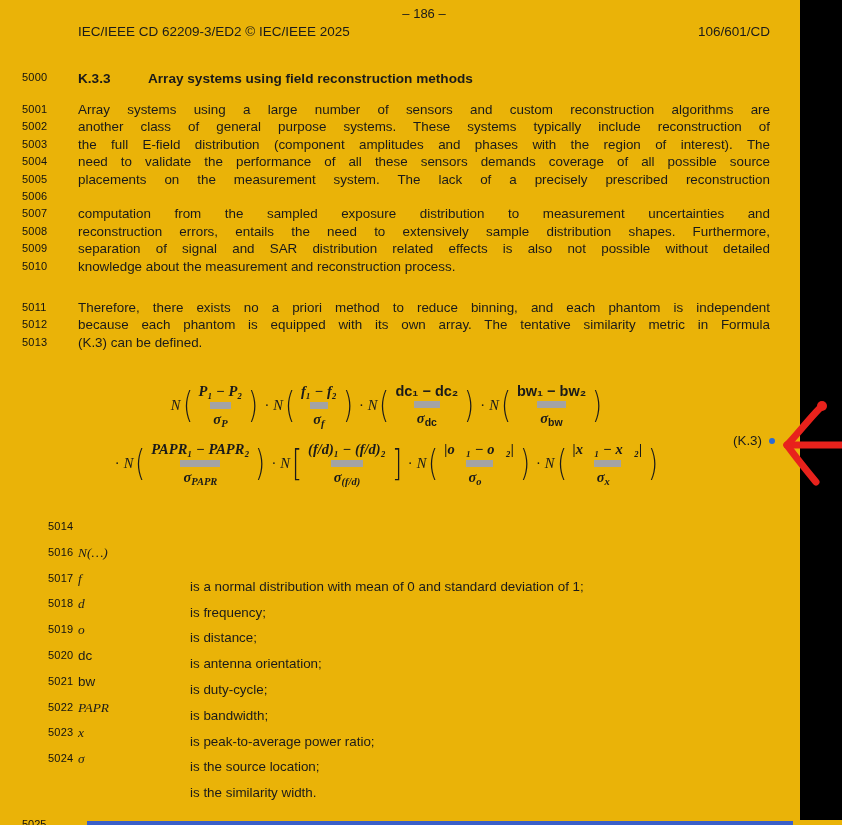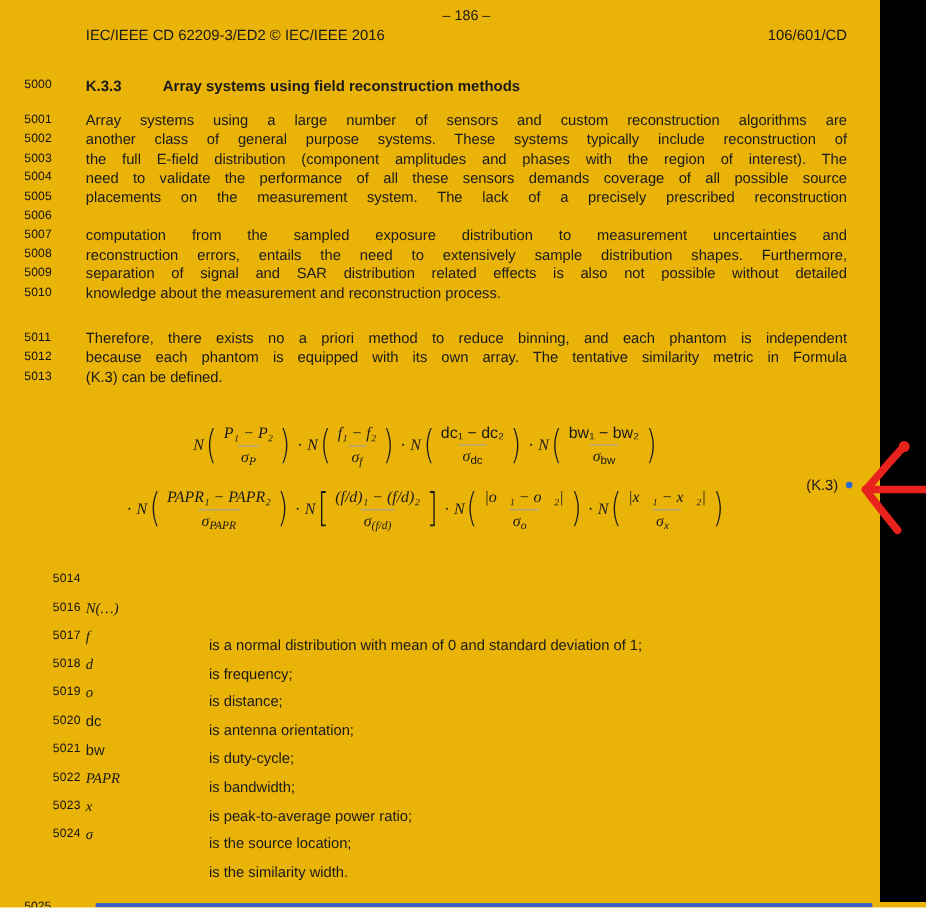--- a/index.html
+++ b/index.html
@@ -23,23 +23,23 @@
   .p1 .row, .p2 .row { height:17.4px; }
   .p1 .ln, .p2 .ln { top:1px; }
   
   .formula-wrap { position:absolute; left:80px; top:376px; width:615px; }
   .fline { display:flex; justify-content:center; align-items:center; height:58px;
            font-family:"Liberation Serif", serif; font-style:italic; font-size:14.5px; }
   .nterm { display:inline-flex; align-items:center; }
   .nsym { font-style:italic; }
   .paren { font-style:normal; font-family:"DejaVu Sans", sans-serif; font-weight:200;
            font-size:36px; line-height:1; transform:scaleX(.72); display:inline-block; }
-  .frac { display:inline-flex; flex-direction:column; align-items:center; margin:0 1px; }
+  .frac { display:inline-flex; flex-direction:column; align-items:center; margin:0 1px;font-weight:bold; }
   .frac .num { padding:0 3px 2px; white-space:nowrap; }
-  .frac .den { border-top:1px solid #a3a3a3; padding:2px 3px 0; white-space:nowrap; }
+  .frac .den { border-top:7px solid #a3a3a3; padding:2px 3px 0; white-space:nowrap; }
   .frac sub { font-size:10.5px; vertical-align:-3px; line-height:0; }
   .up { font-style:normal; font-family:"Liberation Sans", sans-serif; }
   .mdot { margin:0 4px; font-style:normal; }
   .flabel { position:absolute; left:733px; top:433px; font-size:13.4px; color:#1a1a1a; font-style:normal;text-align:right; }
   
   .wl .row { height:25.8px; }
   .wl .ln { top:2px;margin-left:26px; }
   .wsym { position:absolute; left:78px; top:1px; font-size:13.4px; }
   .wsym.it { font-family:"Liberation Serif", serif; font-style:italic; }
   .wdesc { position:absolute; left:190px; top:1px; font-size:13.4px;margin-top:34px; }
@@ -50,21 +50,21 @@
   .arrow-svg { position:absolute; left:779px; top:397px; }
   .clip-ln { position:absolute; left:22px; top:818px; font-size:11px; color:#111; }
 </style>
 </head>
 <body>
 
 <div id="page">
 
   <div class="hdr-center">– 186 –</div>
   <div class="hdr-row">
-    <span>IEC/IEEE CD 62209-3/ED2 © IEC/IEEE 2016</span>
+    <span>IEC/IEEE CD 62209-3/ED2 © IEC/IEEE 2025</span>
     <span>106/601/CD</span>
   </div>
 
   <div class="block" style="top:71px">
     <div class="row" style="height:18px">
       <span class="ln">5000</span>
       <div class="txt heading">
         <span class="hnum">K.3.3</span>
         <span>Array systems using field reconstruction methods</span>
       </div>

